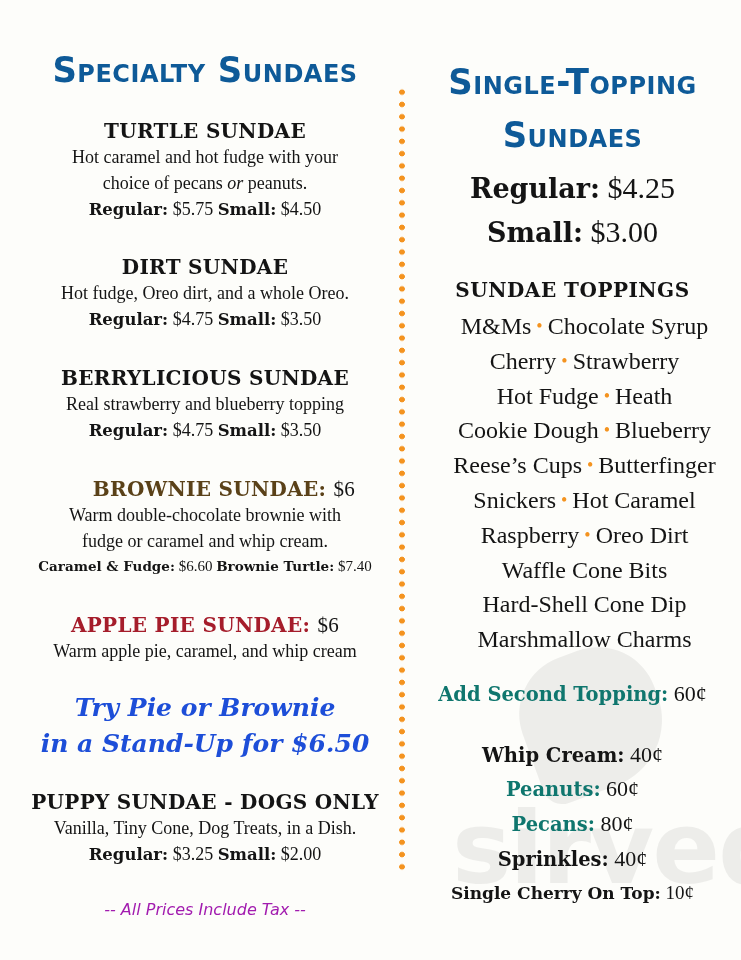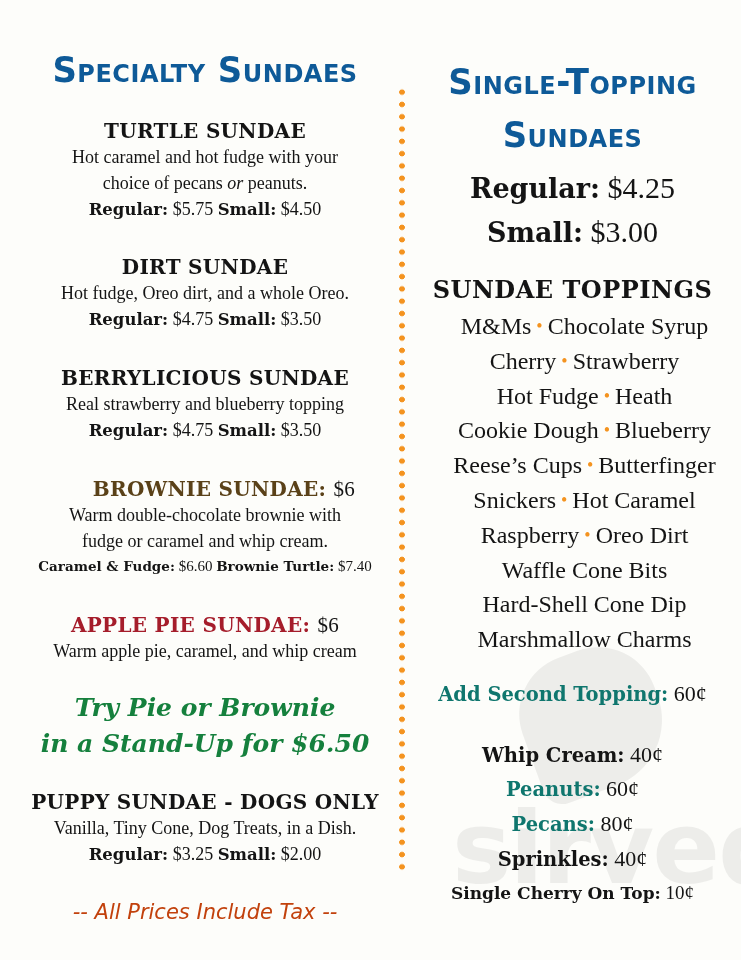--- a/index.html
+++ b/index.html
@@ -38,44 +38,44 @@
   .price-line b { font-family: "DejaVu Serif", serif; font-size: 16.5px; }
   .price-small { font-size: 15px; line-height: 24px; }
   .price-small b { font-size: 13.5px; }
   .inline-price { font-weight: normal; font-family: "Liberation Serif", serif; font-size: 21px; color: #141414; }
   .brown { color: #5a4118; padding-left: 38px; }
   .red { color: #a51d2b; }
 
   .promo {
     position: absolute; left: 0; width: 410px; top: 690px;
     font-family: "DejaVu Serif", serif; font-style: italic; font-weight: bold;
-    color: #15803d; font-size: 25px; line-height: 36px;
+    color: #1d4ed8; font-size: 25px; line-height: 36px;
   }
   .tax {
     position: absolute; left: 0; width: 410px; top: 900px;
     font-family: "DejaVu Sans", sans-serif; font-style: italic;
-    color: #c2410c; font-size: 21px;
+    color: #a21caf; font-size: 16px;
   }
 
   .divider {
     position: absolute; left: 397px; top: 86px; width: 10px; height: 786px;
     background-image: radial-gradient(circle, #f4931f 2.6px, transparent 3px);
     background-size: 10px 12.3px;
     background-repeat: repeat-y;
   }
 
   .r-price {
     position: absolute; left: 0; width: 337px;
     font-size: 30px; line-height: 44px; font-family: "Liberation Serif", serif;
   }
   .r-price b { font-family: "DejaVu Serif", serif; font-size: 27px; }
 
   .toppings-head {
     position: absolute; left: 0; width: 337px; top: 275px;
-    font-weight: bold; font-size: 24px; letter-spacing: 0.5px; line-height: 30px;
+    font-weight: bold; font-size: 20px; letter-spacing: 0.5px; line-height: 30px;
     font-family: "DejaVu Serif", serif;
   }
   .toppings {
     position: absolute; left: 12px; width: 337px; top: 309px;
     font-family: "Liberation Serif", serif; font-size: 24px; line-height: 34.8px;
   }
   .toppings .dot { color: #f4931f; font-size: 18px; padding: 0 5px; vertical-align: 2px; }
 
   .extra {
     position: absolute; left: 0; width: 337px;

